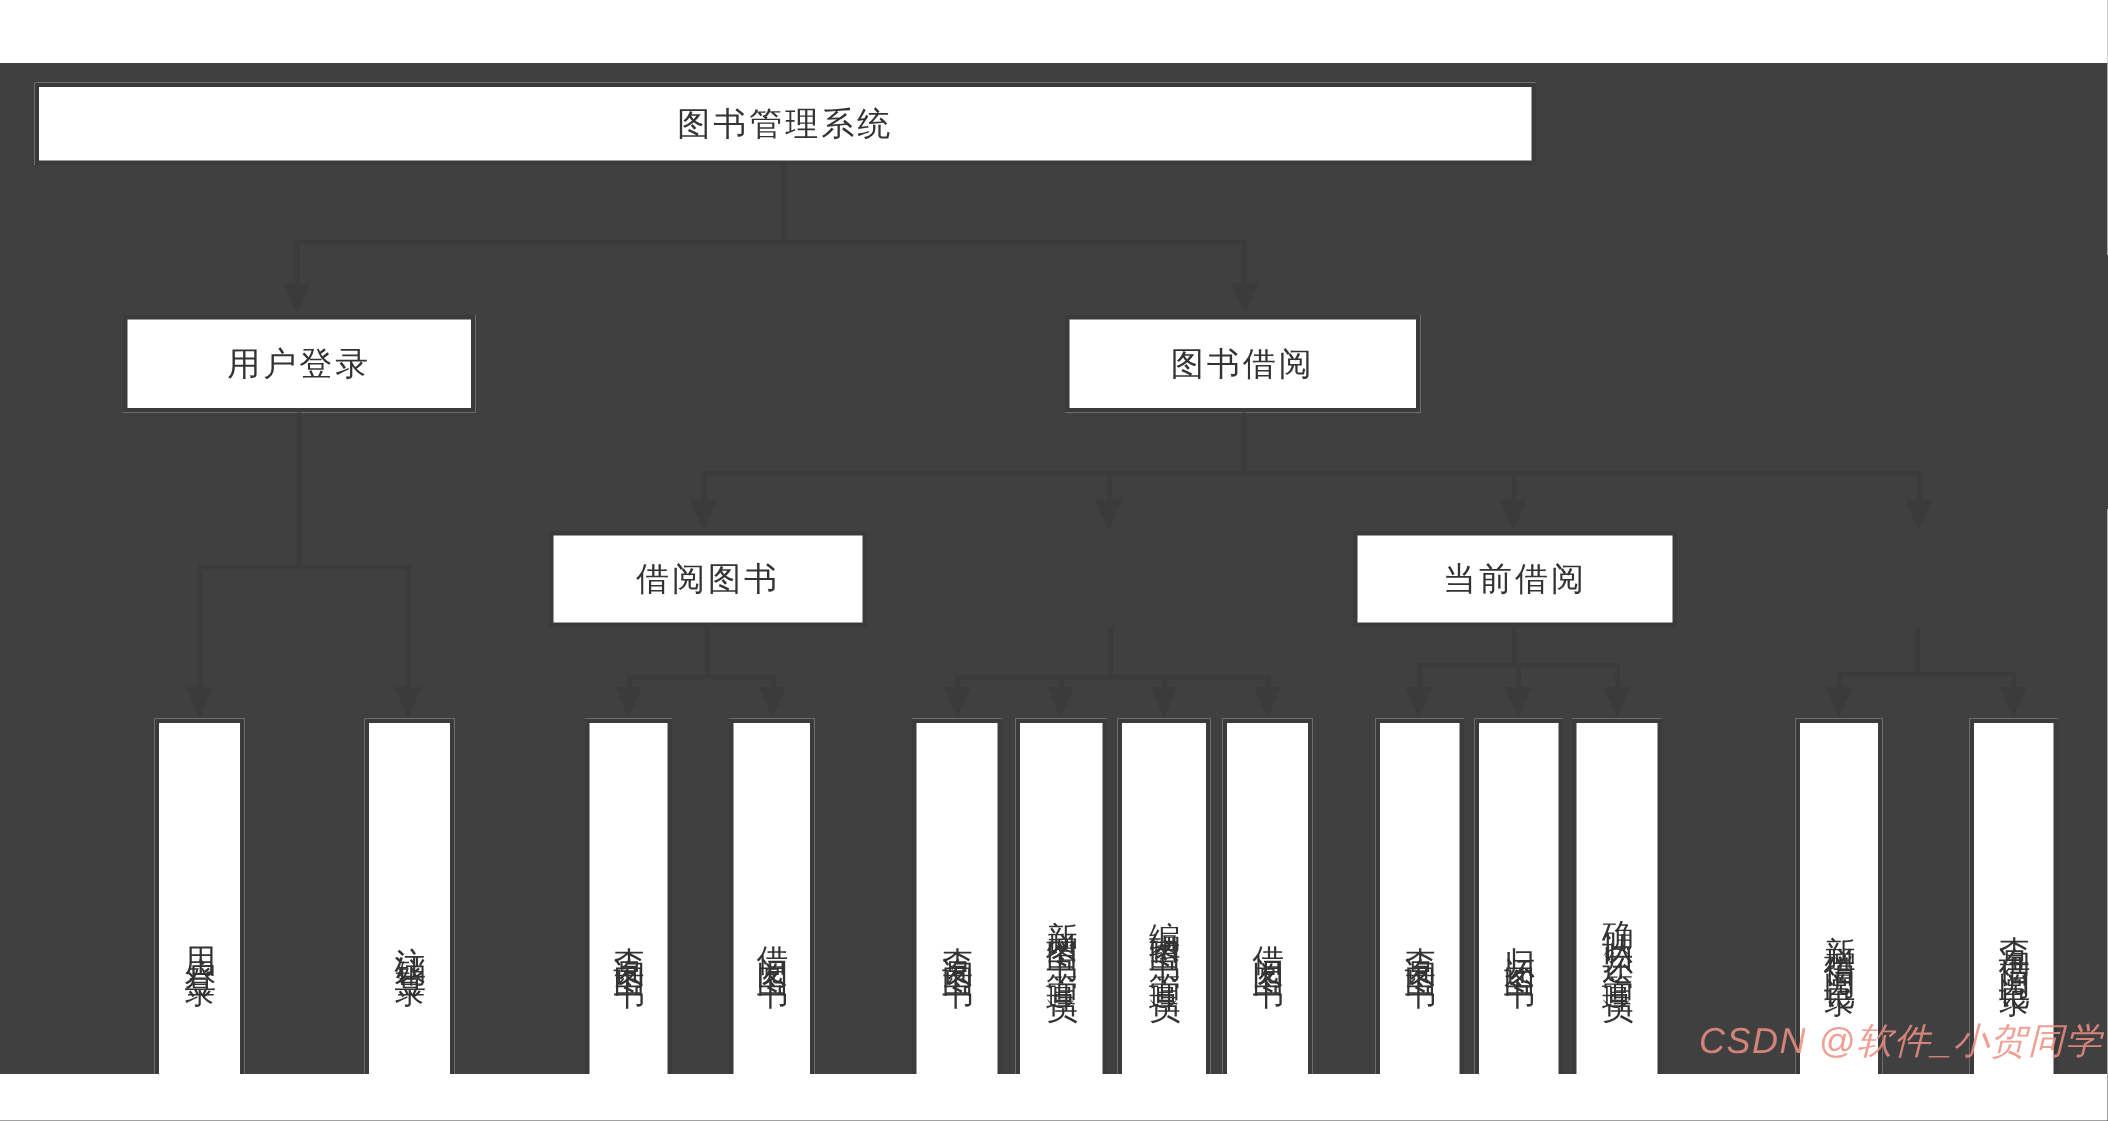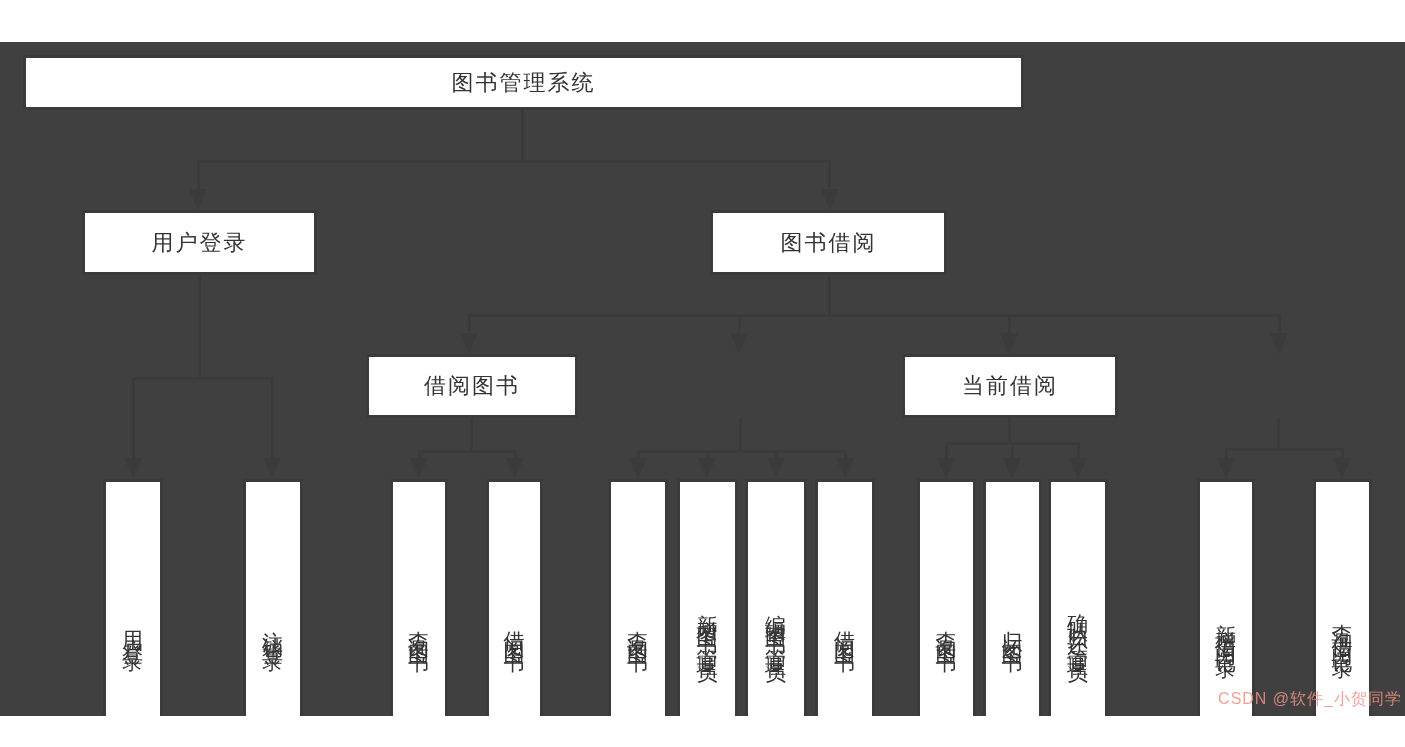--- a/index.html
+++ b/index.html
@@ -16,22 +16,22 @@
     writing-mode:vertical-rl;text-orientation:mixed;
     font-size:21px;letter-spacing:7px;line-height:1;
   }
   .line{position:absolute;background:#3b3b3b;}
   .arrow{
     position:absolute;width:0;height:0;
     border-left:9px solid transparent;border-right:9px solid transparent;
     border-top:21px solid #3b3b3b;
   }
   .watermark{
-    position:absolute;right:3px;bottom:6px;font-size:16px;letter-spacing:1px;
-    color:#ee8f83;opacity:0.85;white-space:nowrap;
+    position:absolute;right:3px;bottom:6px;font-size:24px;letter-spacing:1px;
+    color:#ee8f83;opacity:0.85;white-space:nowrap;font-style:italic;
   }
 </style>
 </head>
 <body>
 
 <div class="canvas">
 
   <div class="box hbox" style="left:23px;top:13px;width:1001px;height:55px">图书管理系统</div>
 
   <div class="line" style="left:521px;top:68px;width:3px;height:52px"></div>

